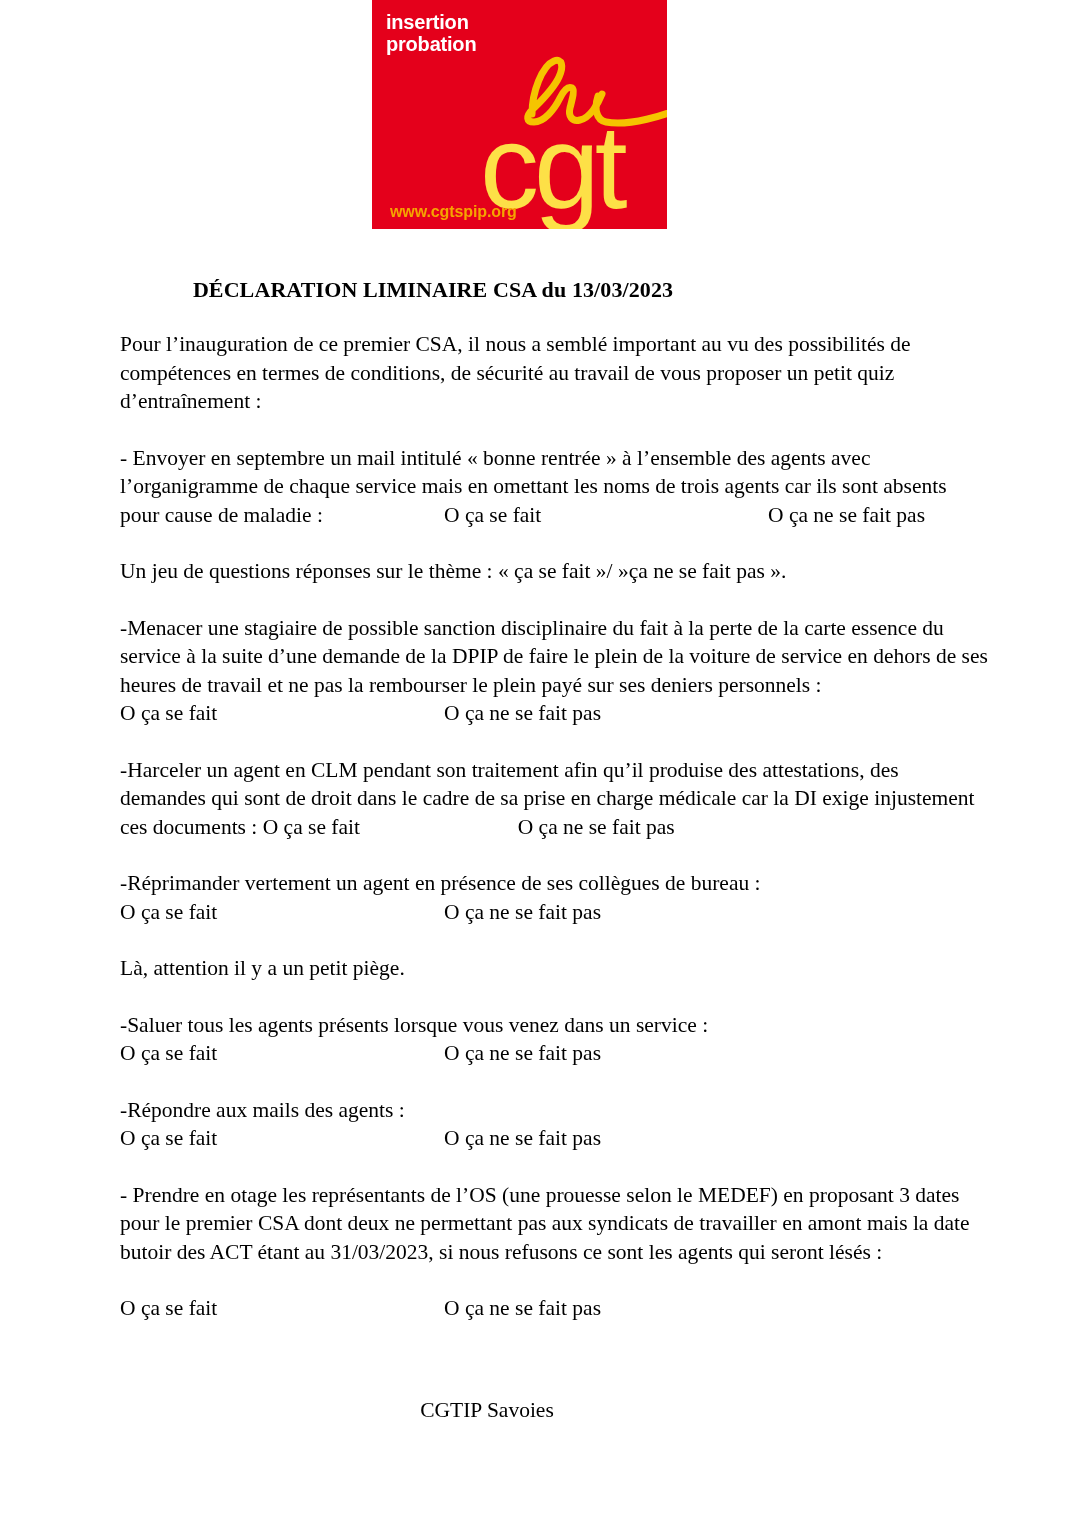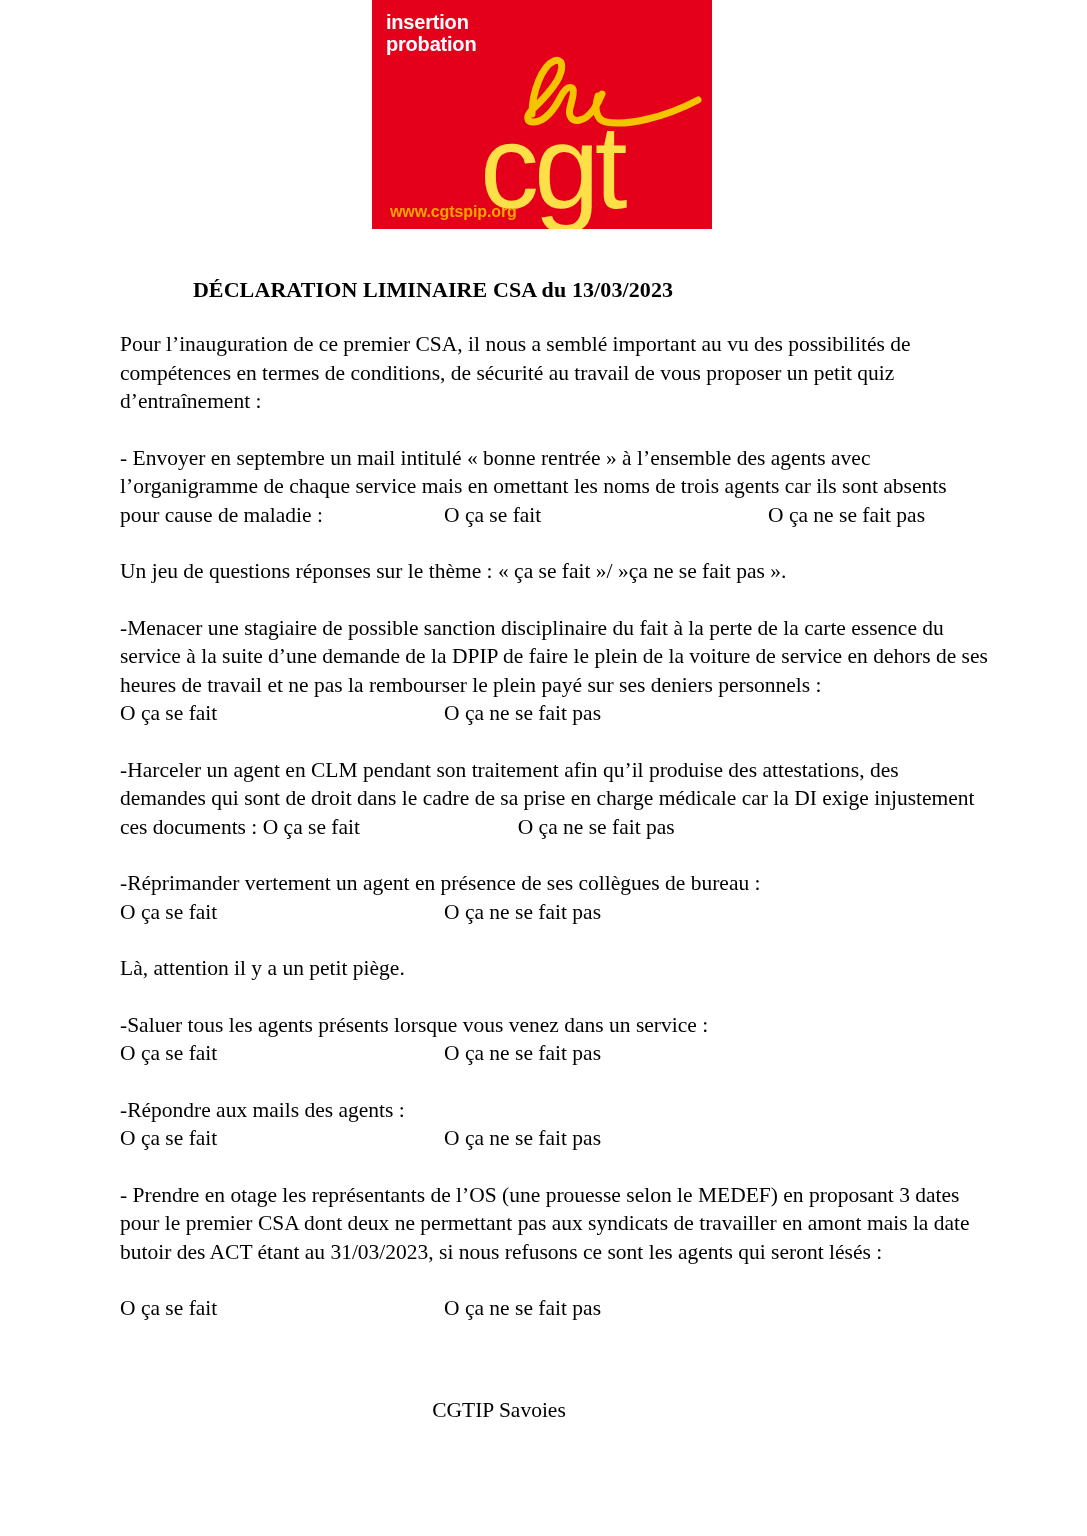--- a/index.html
+++ b/index.html
@@ -21,21 +21,21 @@
     width: 1087px;
     height: 1536px;
     background: #fff;
   }
 
   
   .logo-wrap {
     position: absolute;
     left: 372px;
     top: 0px;
-    width: 340px;
+    width: 295px;
     height: 229px;
     background: var(--cgt-red, #e4001b);
     overflow: hidden;
   }
   .logo-insertion {
     position: absolute;
     left: 14px;
     top: 11px;
     font-family: "Liberation Sans", "DejaVu Sans", sans-serif;
     font-weight: bold;
@@ -102,21 +102,21 @@
     display: inline-block;
     width: 324px;
   }
   .opt-inline-a {
     display: inline-block;
     width: 324px;
   }
 
   .footer {
     position: absolute;
-    left: 16px;
+    left: 4px;
     top: 1398px;
     width: 966px;
     text-align: center;
     font-size: 21.5px;
   }
 </style>
 </head>
 <body>
 
 <div class="page">

